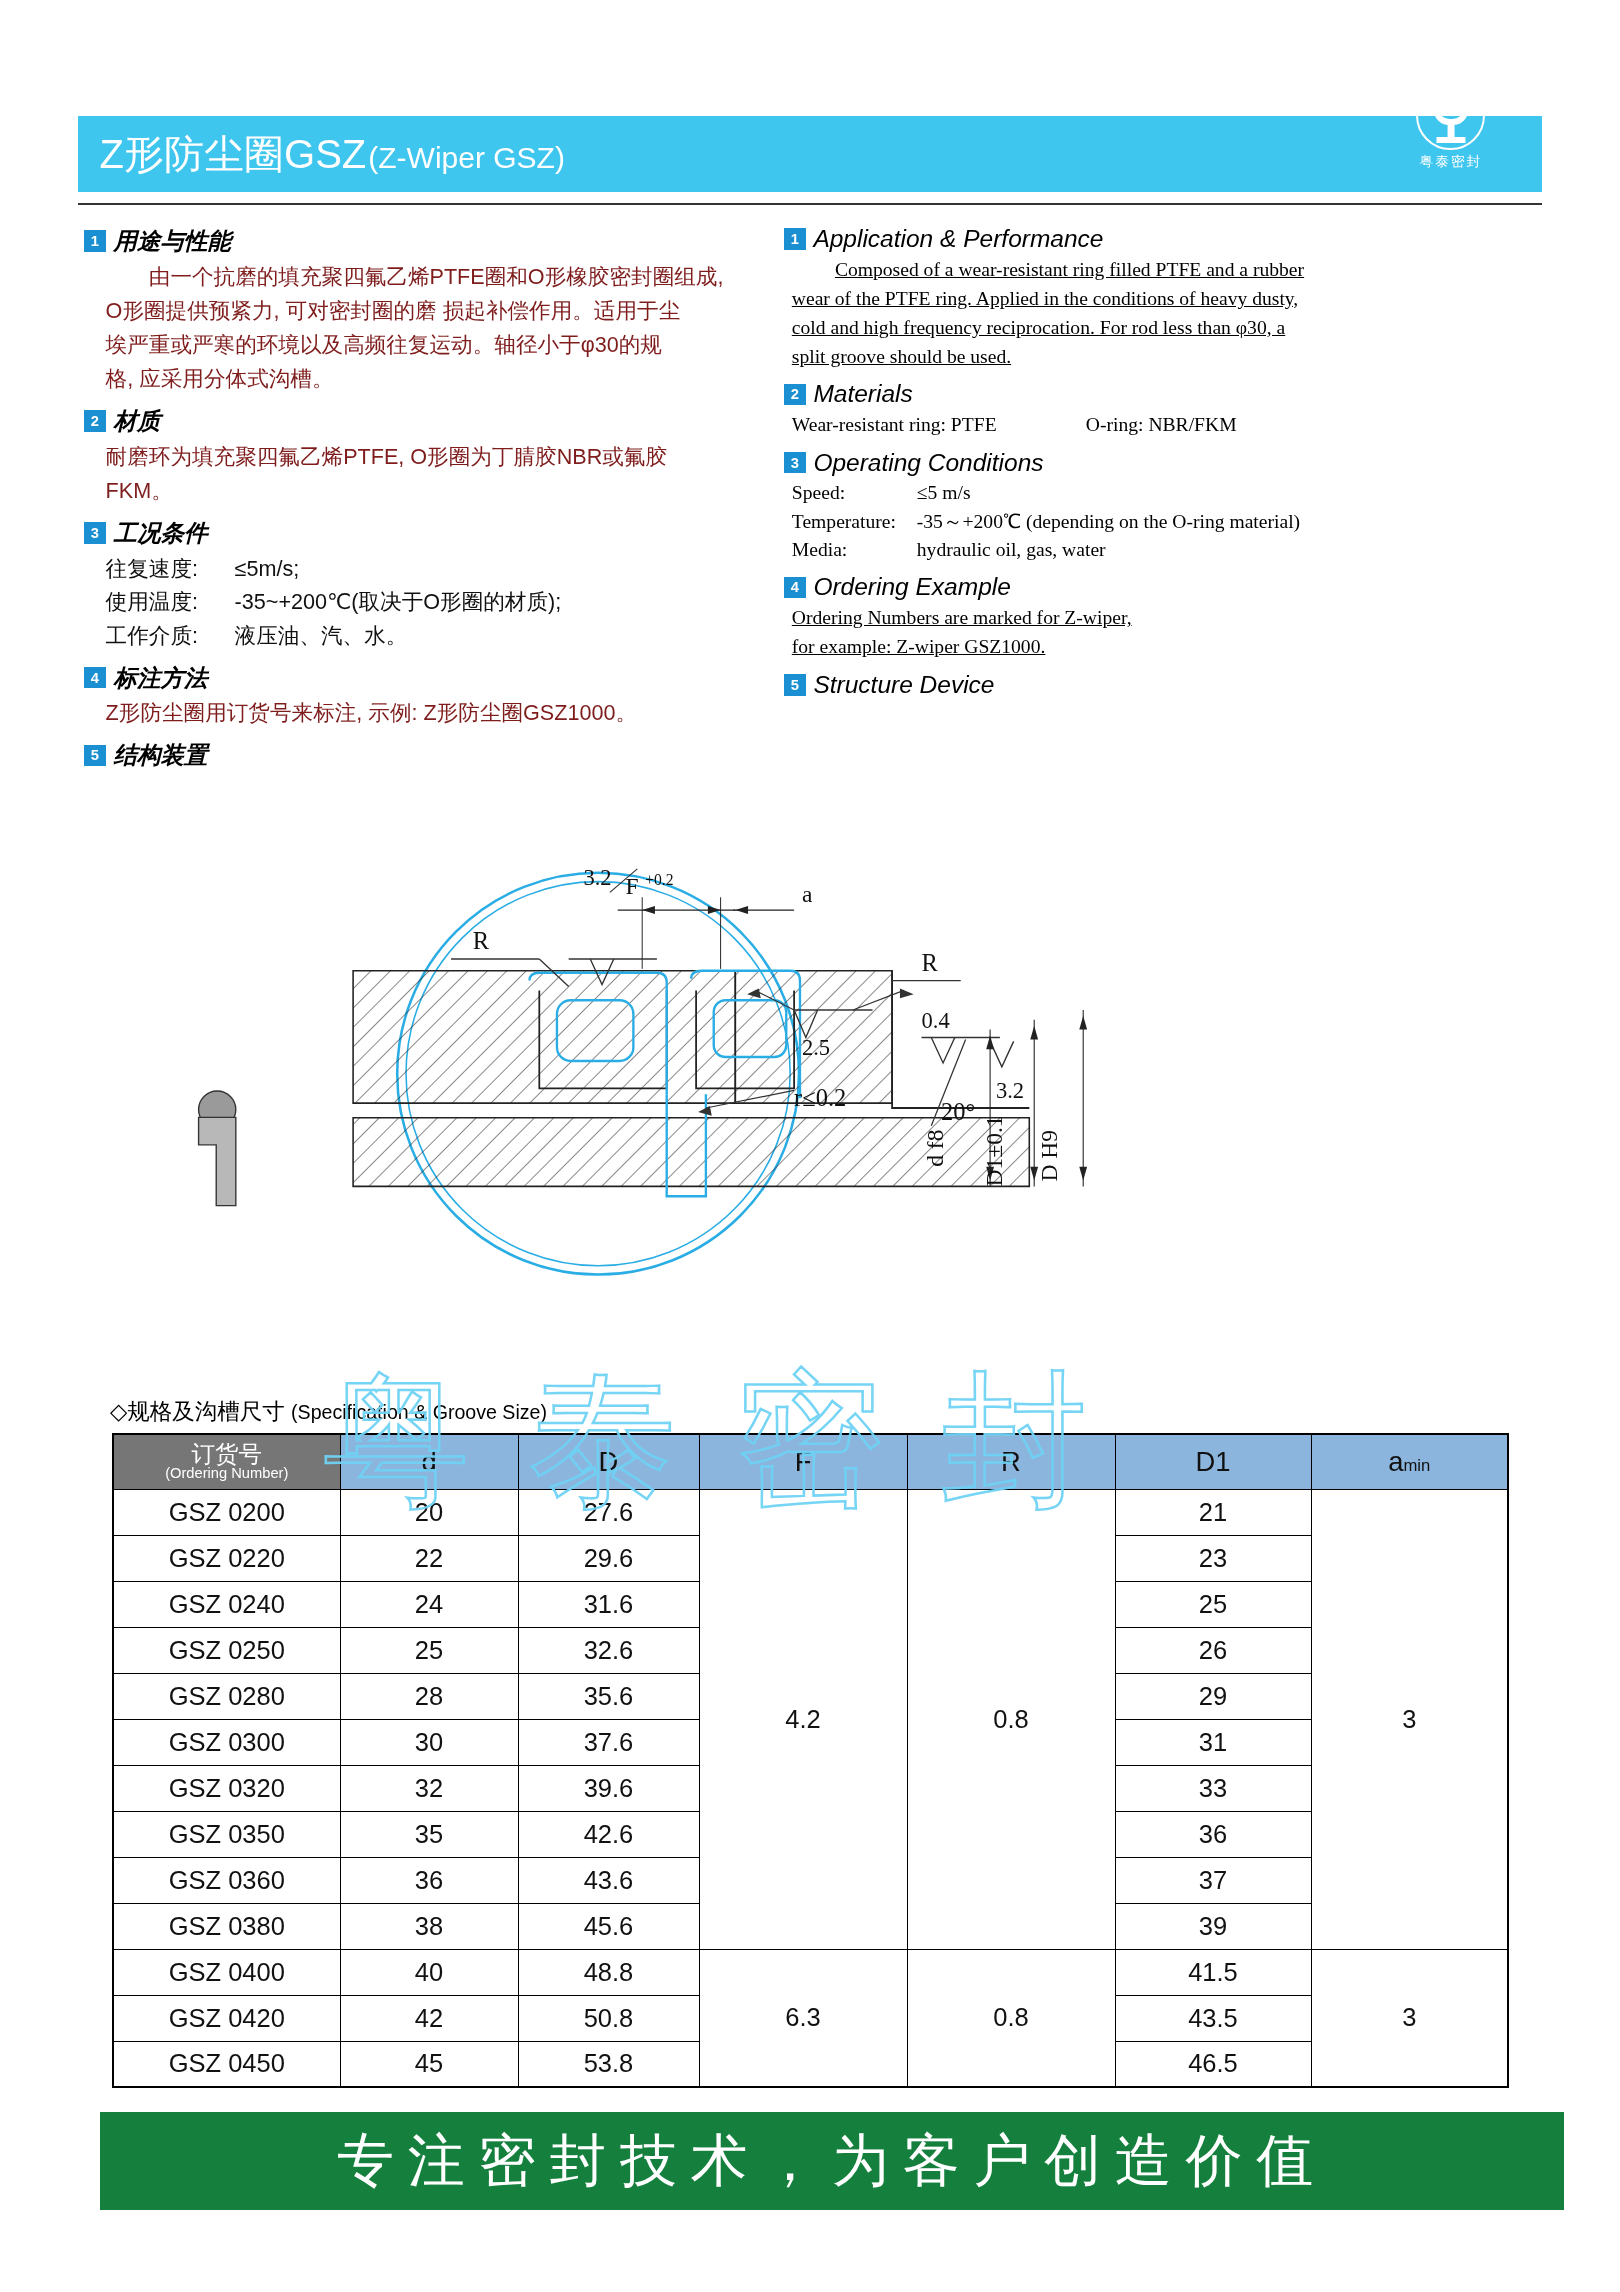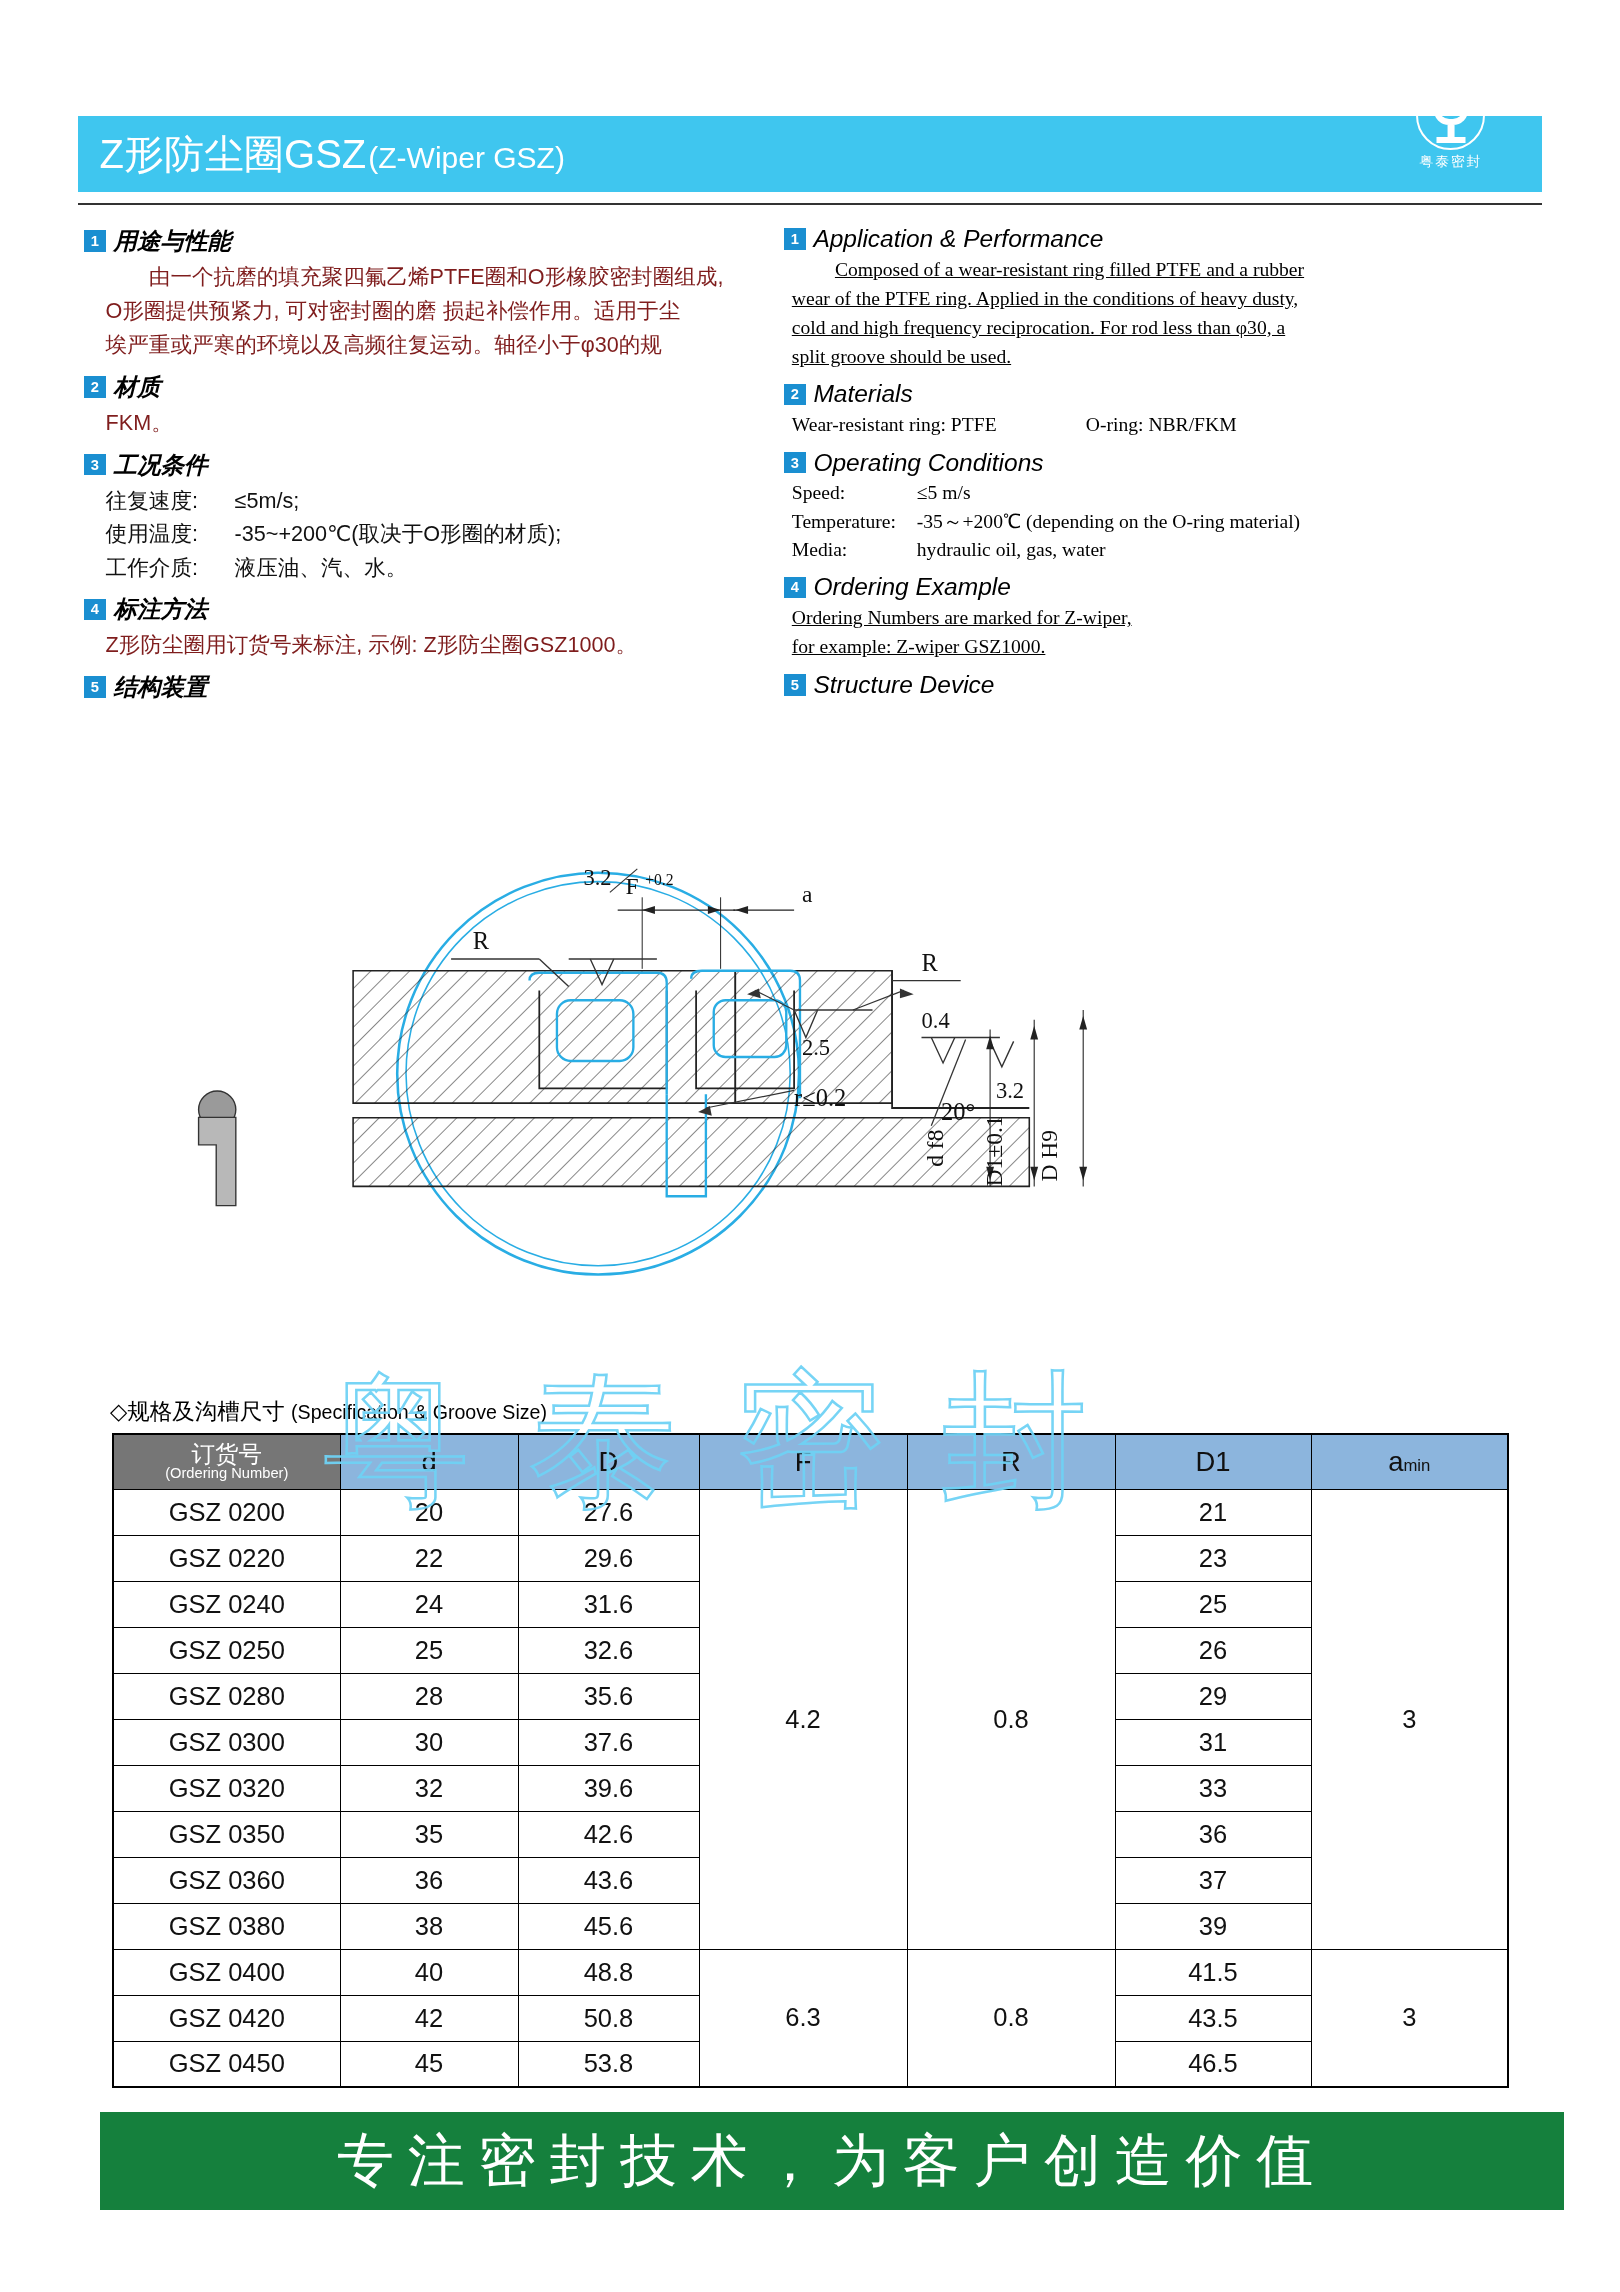--- a/index.html
+++ b/index.html
@@ -305,27 +305,29 @@
   <div class="col-left">
 
     <div class="sec-head">
       <span class="sec-num">1</span>
       <span class="sec-title-cn">用途与性能</span>
     </div>
     <div class="body-cn">
       <div class="indent">由一个抗磨的填充聚四氟乙烯PTFE圈和O形橡胶密封圈组成,</div>
       <div>O形圈提供预紧力, 可对密封圈的磨 损起补偿作用。适用于尘</div>
       <div>埃严重或严寒的环境以及高频往复运动。轴径小于φ30的规</div>
+      <div>格, 应采用分体式沟槽。</div>
     </div>
 
     <div class="sec-head">
       <span class="sec-num">2</span>
       <span class="sec-title-cn">材质</span>
     </div>
     <div class="body-cn">
+      <div>耐磨环为填充聚四氟乙烯PTFE, O形圈为丁腈胶NBR或氟胶</div>
       <div>FKM。</div>
     </div>
 
     <div class="sec-head">
       <span class="sec-num">3</span>
       <span class="sec-title-cn">工况条件</span>
     </div>
     <div>
       <div class="kv-line">
         <span class="k">往复速度:</span>

